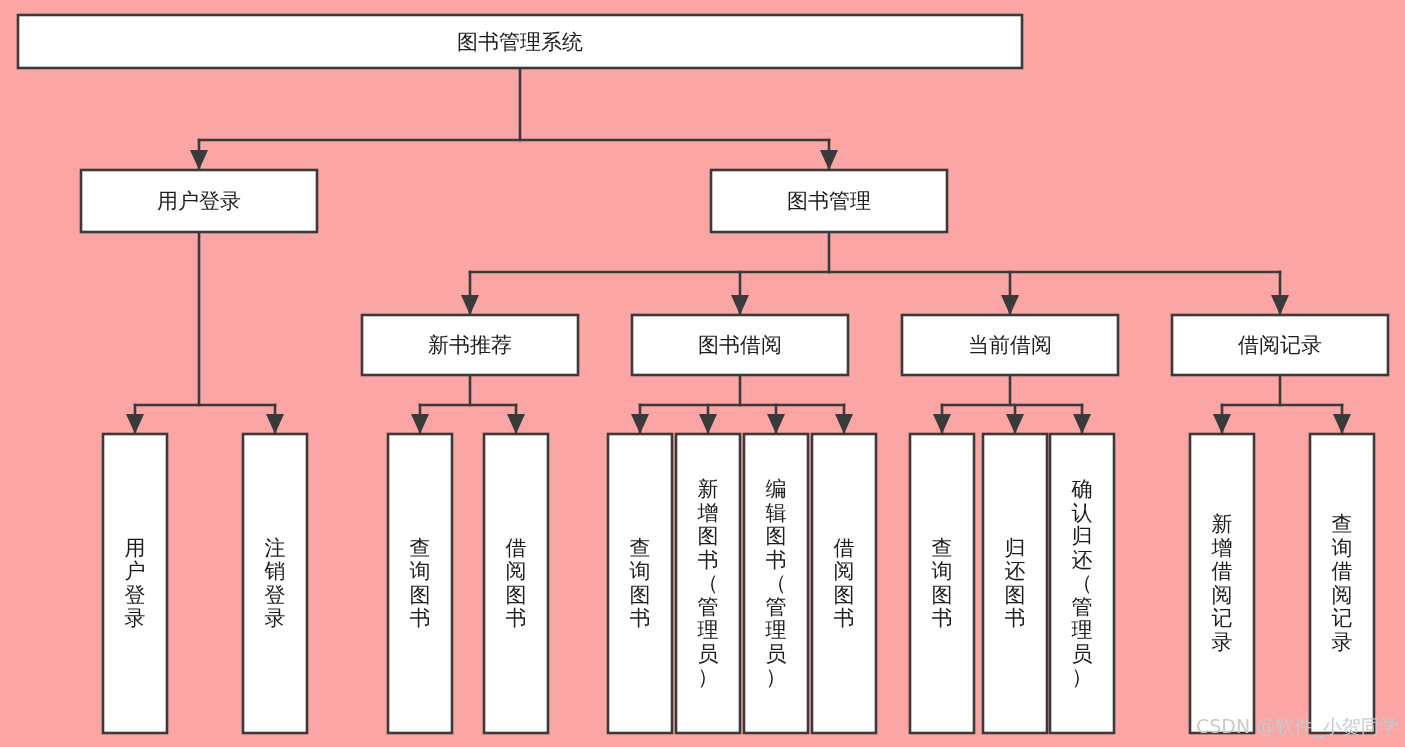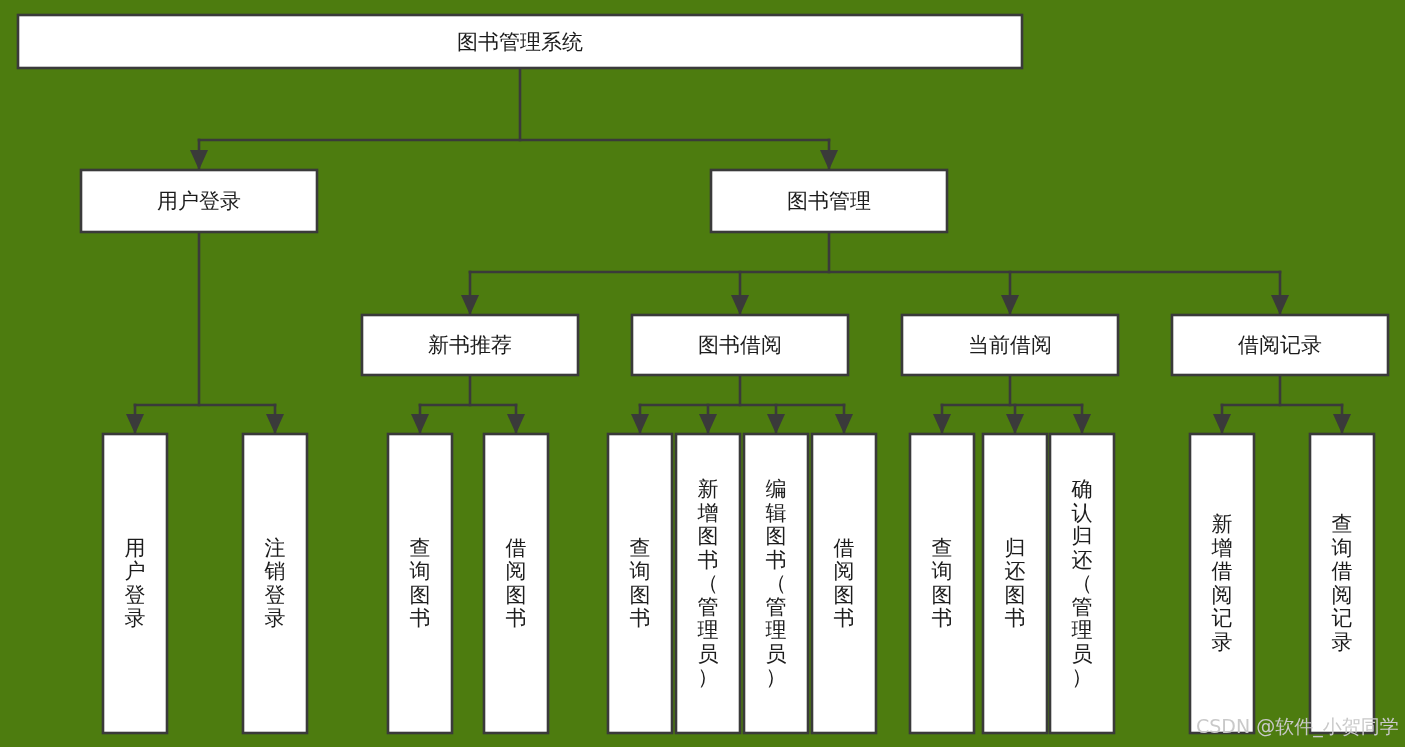--- a/index.html
+++ b/index.html
@@ -8,21 +8,21 @@
     padding: 0;
     background: #ffffff;
   }
   body {
     font-family: "DejaVu Sans", "Liberation Sans", sans-serif;
   }
   #diagram-root {
     position: relative;
     width: 1405px;
     height: 747px;
-    background: #4d7c0f;
+    background: #fca5a5;
     overflow: hidden;
   }
   svg#tree-svg {
     position: absolute;
     left: 0;
     top: 0;
     width: 1405px;
     height: 747px;
     display: block;
   }

